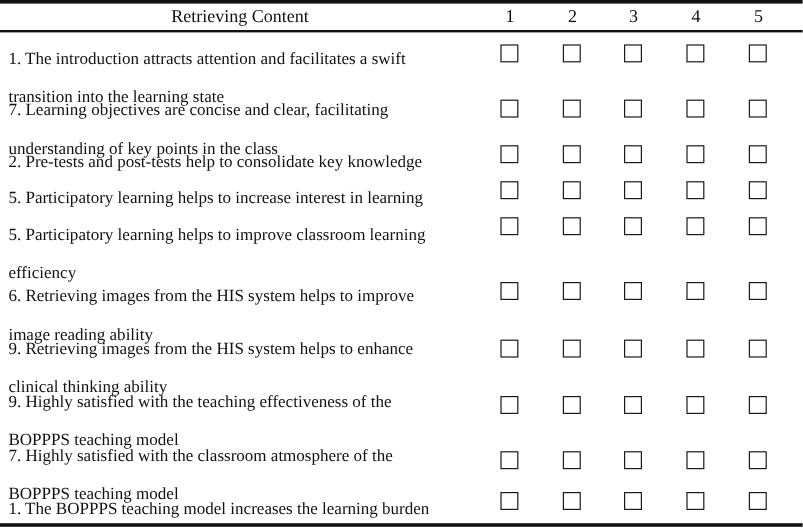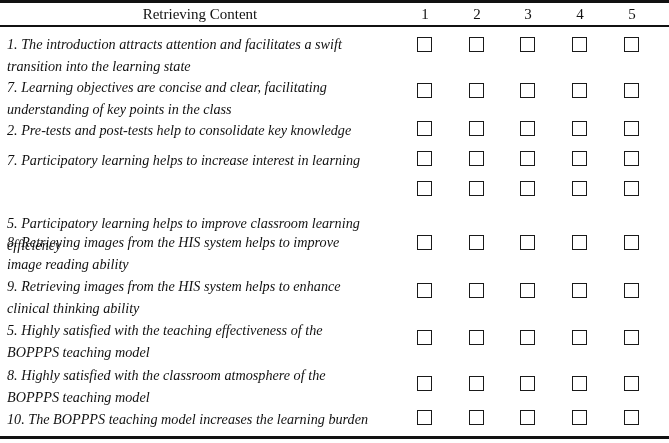--- a/index.html
+++ b/index.html
@@ -5,21 +5,21 @@
   html, body { margin:0; padding:0; background:#ffffff; }
   body { width:669px; height:443px; position:relative; overflow:hidden;
          font-family:"Liberation Serif", "DejaVu Serif", serif; color:#111; }
   .rule { position:absolute; left:0; width:669px; background:#111; }
   .rule.top { top:0; height:3px; }
   .rule.mid { top:25px; height:2px; }
   .rule.bot { top:436px; height:3px; }
   .hdr { position:absolute; top:4px; font-size:15px; line-height:20px; }
   .hdr.content { left:0; width:400px; text-align:center; }
   .hdr.col { width:20px; text-align:center; }
-  .item { position:absolute; left:7px; width:395px; font-size:14.2px; line-height:22px; white-space:pre-line;font-style:italic; }
+  .item { position:absolute; left:7px; width:395px; font-size:14.2px; line-height:32px; white-space:pre-line; }
   .cb { position:absolute; width:15px; height:15px; border:1.6px solid #1a1a1a; box-sizing:border-box; background:#fff; cursor:pointer; }
 </style>
 </head>
 <body>
 
 <div>
   <div class="rule top"></div>
   <div class="hdr content">Retrieving Content</div>
   <div class="hdr col" style="left:415px">1</div>
   <div class="hdr col" style="left:467px">2</div>
@@ -49,74 +49,74 @@
       </div>
       <div>
         <div class="item" style="top: 119px;">2. Pre-tests and post-tests help to consolidate key knowledge</div>
         <div class="cb" style="left: 417px; top: 121px;"></div>
         <div class="cb" style="left: 469px; top: 121px;"></div>
         <div class="cb" style="left: 520px; top: 121px;"></div>
         <div class="cb" style="left: 572px; top: 121px;"></div>
         <div class="cb" style="left: 624px; top: 121px;"></div>
       </div>
       <div>
-        <div class="item" style="top: 149px;">7. Participatory learning helps to increase interest in learning</div>
+        <div class="item" style="top: 149px;">5. Participatory learning helps to increase interest in learning</div>
         <div class="cb" style="left: 417px; top: 151px;"></div>
         <div class="cb" style="left: 469px; top: 151px;"></div>
         <div class="cb" style="left: 520px; top: 151px;"></div>
         <div class="cb" style="left: 572px; top: 151px;"></div>
         <div class="cb" style="left: 624px; top: 151px;"></div>
       </div>
       <div>
-        <div class="item" style="top: 180px; margin-top: 32px;">5. Participatory learning helps to improve classroom learning
+        <div class="item" style="top: 180px;">5. Participatory learning helps to improve classroom learning
 efficiency</div>
         <div class="cb" style="left: 417px; top: 181px;"></div>
         <div class="cb" style="left: 469px; top: 181px;"></div>
         <div class="cb" style="left: 520px; top: 181px;"></div>
         <div class="cb" style="left: 572px; top: 181px;"></div>
         <div class="cb" style="left: 624px; top: 181px;"></div>
       </div>
       <div>
-        <div class="item" style="top: 231px;">8. Retrieving images from the HIS system helps to improve
+        <div class="item" style="top: 231px;">6. Retrieving images from the HIS system helps to improve
 image reading ability</div>
         <div class="cb" style="left: 417px; top: 235px;"></div>
         <div class="cb" style="left: 469px; top: 235px;"></div>
         <div class="cb" style="left: 520px; top: 235px;"></div>
         <div class="cb" style="left: 572px; top: 235px;"></div>
         <div class="cb" style="left: 624px; top: 235px;"></div>
       </div>
       <div>
         <div class="item" style="top: 275px;">9. Retrieving images from the HIS system helps to enhance
 clinical thinking ability</div>
         <div class="cb" style="left: 417px; top: 283px;"></div>
         <div class="cb" style="left: 469px; top: 283px;"></div>
         <div class="cb" style="left: 520px; top: 283px;"></div>
         <div class="cb" style="left: 572px; top: 283px;"></div>
         <div class="cb" style="left: 624px; top: 283px;"></div>
       </div>
       <div>
-        <div class="item" style="top: 319px;">5. Highly satisfied with the teaching effectiveness of the
+        <div class="item" style="top: 319px;">9. Highly satisfied with the teaching effectiveness of the
 BOPPPS teaching model</div>
         <div class="cb" style="left: 417px; top: 330px;"></div>
         <div class="cb" style="left: 469px; top: 330px;"></div>
         <div class="cb" style="left: 520px; top: 330px;"></div>
         <div class="cb" style="left: 572px; top: 330px;"></div>
         <div class="cb" style="left: 624px; top: 330px;"></div>
       </div>
       <div>
-        <div class="item" style="top: 364px;">8. Highly satisfied with the classroom atmosphere of the
+        <div class="item" style="top: 364px;">7. Highly satisfied with the classroom atmosphere of the
 BOPPPS teaching model</div>
         <div class="cb" style="left: 417px; top: 376px;"></div>
         <div class="cb" style="left: 469px; top: 376px;"></div>
         <div class="cb" style="left: 520px; top: 376px;"></div>
         <div class="cb" style="left: 572px; top: 376px;"></div>
         <div class="cb" style="left: 624px; top: 376px;"></div>
       </div>
       <div>
-        <div class="item" style="top: 408px;">10. The BOPPPS teaching model increases the learning burden</div>
+        <div class="item" style="top: 408px;">1. The BOPPPS teaching model increases the learning burden</div>
         <div class="cb" style="left: 417px; top: 410px;"></div>
         <div class="cb" style="left: 469px; top: 410px;"></div>
         <div class="cb" style="left: 520px; top: 410px;"></div>
         <div class="cb" style="left: 572px; top: 410px;"></div>
         <div class="cb" style="left: 624px; top: 410px;"></div>
       </div>
     </div>
 
   <div class="rule bot"></div>
 </div>

